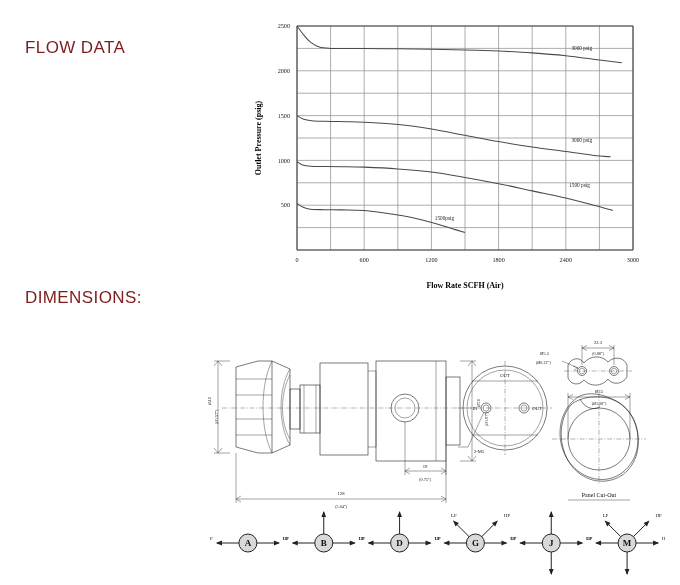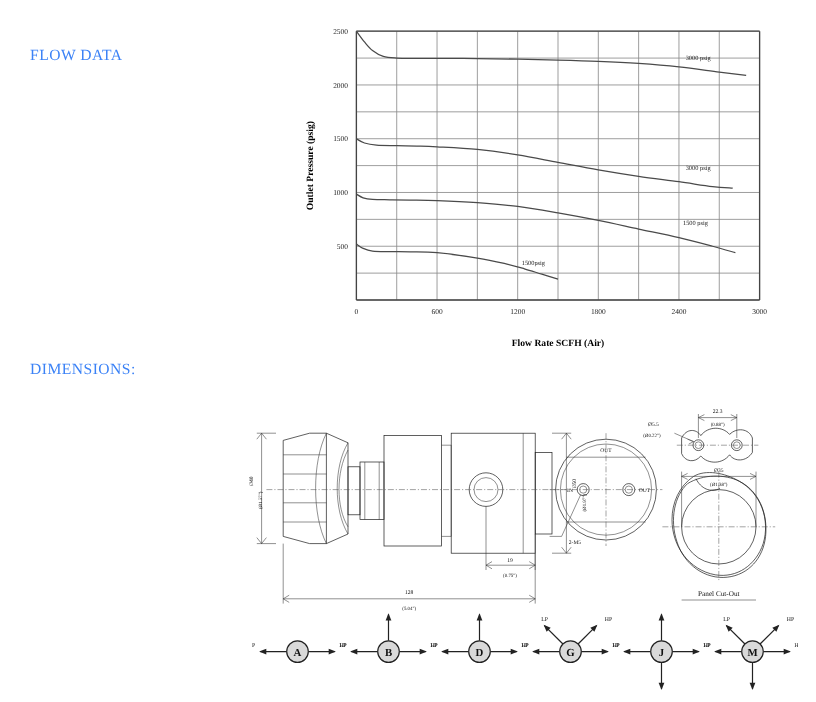--- a/index.html
+++ b/index.html
@@ -13,29 +13,29 @@
     position: relative;
     font-family: "Liberation Sans", sans-serif;
     color: #1a1a1a;
     overflow: hidden;
   }
   .page { position: absolute; inset: 0; }
 
   
   .heading {
     position: absolute;
-    font-family: Liberation Serif, serif;
-    font-size: 13px;
+    font-family: Liberation Sans, sans-serif;
+    font-size: 17px;
     font-weight: 400;
     letter-spacing: 0.4px;
-    color: #3b82f6;
+    color: #7f1d1d;
     white-space: nowrap;
   }
   #heading-flow { left: 25px; top: 38px; }
-  #heading-dims { left: 25px; top: 300px; }
+  #heading-dims { left: 25px; top: 288px; }
 
   
   #chart-block {
     position: absolute;
     left: 245px;
     top: 12px;
     width: 400px;
     height: 280px;
   }
   #chart-svg { display: block; }

